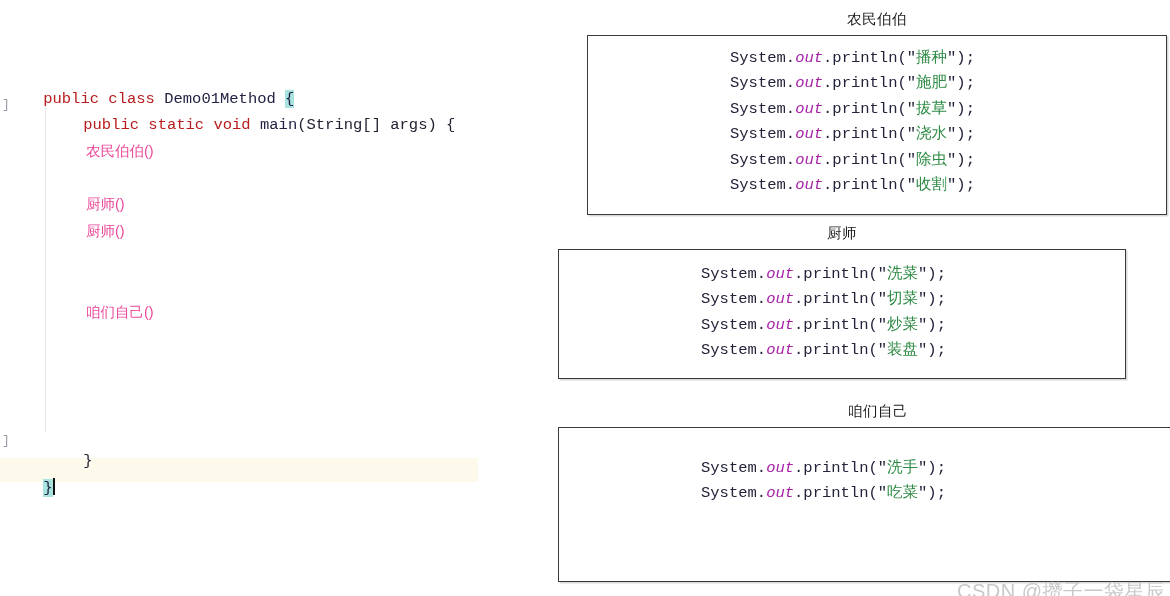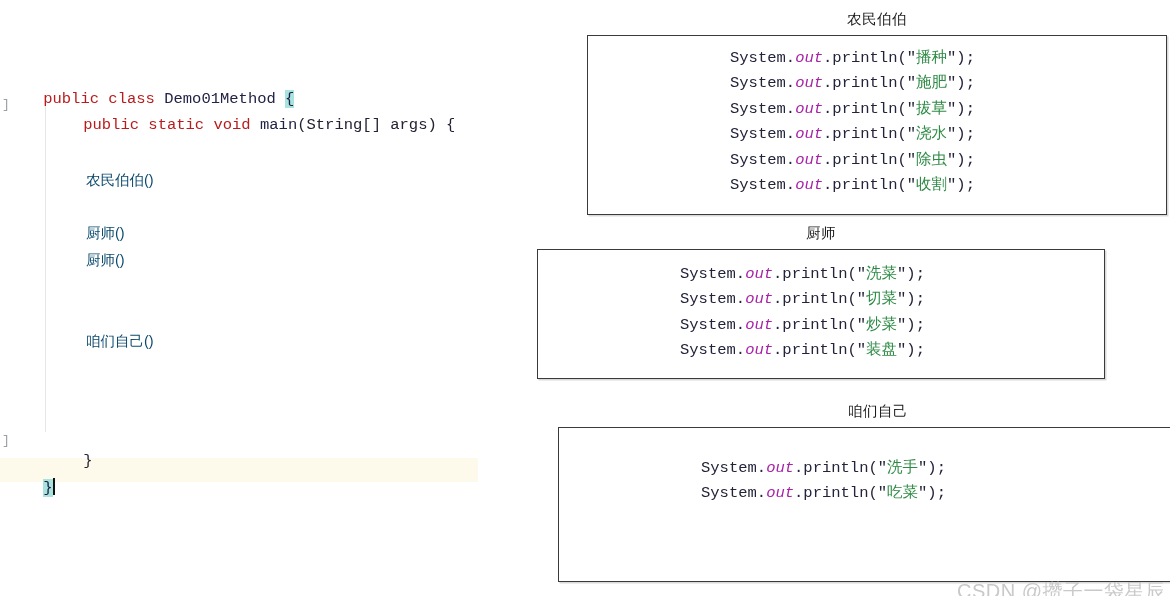--- a/index.html
+++ b/index.html
@@ -76,22 +76,21 @@
   .kw      { color: #b91c1c; }
   .cls     { color: #222244; }
   .plain   { color: #222233; }
   .brace-hl {
     background: #a8e3e0;
     color: #1a1a3a;
   }
   .cn-call {
     font-family: "Liberation Sans", sans-serif;
     font-size: 14.5px;
-    color: #0c4a6e;
-    margin-top: 29px;
+    color: #ec4899;
   }
   .caret {
     display: inline-block;
     width: 2px;
     height: 17px;
     background: #111111;
     vertical-align: -3px;
   }
 
   
@@ -123,21 +122,21 @@
   }
   .sysname { color: #23233a; }
   .outname { color: #a822a8; font-style: italic; }
   .strq    { color: #23233a; }
   .strcn   { color: #2e8b45; }
   .punct   { color: #23233a; }
 
   #box1 { left: 558px; top: 12px; width: 580px; padding-left: 29px; }
   #box1 .code-box { height: 180px; padding-top: 10px; }
 
-  #box2 { left: 537px; top: 226px; width: 568px; }
+  #box2 { left: 558px; top: 226px; width: 568px; }
   #box2 .code-box { height: 130px; padding-top: 12px; }
 
   #box3 { left: 558px; top: 404px; width: 640px; }
   #box3 .code-box { height: 155px; padding-top: 28px; }
 
   
   #watermark {
     position: absolute;
     left: 932px;
     top: 578px;

